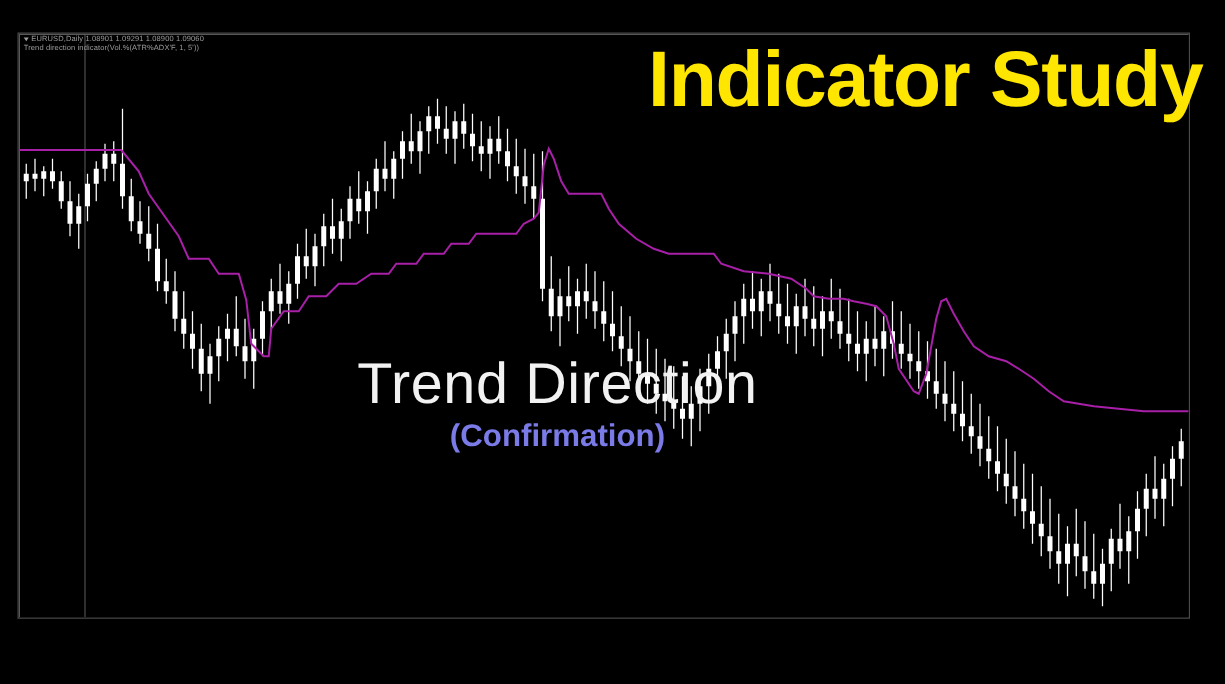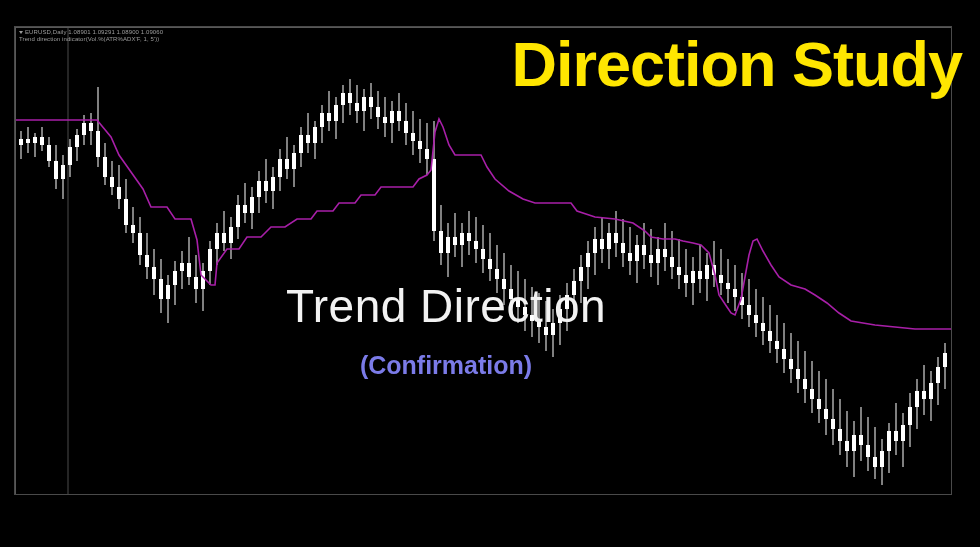--- a/index.html
+++ b/index.html
@@ -123,21 +123,21 @@
     letter-spacing: 0.5px;
     display: block;
   }
   #confirmation-label {
     font-family: "Liberation Sans", sans-serif;
     font-size: 25px;
     font-weight: bold;
     color: #7b7be8;
     line-height: 1.2;
     display: block;
-    margin-top: 20px;
+    margin-top: 4px;
   }
 </style>
 </head>
 <body>
 
 <div id="screen">
 
   <div id="chart-window">
 
     <svg id="chart-svg" viewBox="0 0 936 467" preserveAspectRatio="none" xmlns="http://www.w3.org/2000/svg">
@@ -416,20 +416,20 @@
 
     <div id="chart-header">
       <span class="hdr-line">
         <span class="hdr-arrow"></span><span>EURUSD,Daily  1.08901 1.09291 1.08900 1.09060</span>
       </span>
       <span class="hdr-line">Trend direction indicator(Vol.%(ATR%ADX'F, 1, 5'))</span>
     </div>
 
   </div>
 
-  <div id="title-overlay">Direction Study</div>
+  <div id="title-overlay">Indicator Study</div>
 
   <div id="center-overlay">
     <span id="trend-direction-label">Trend Direction</span>
     <span id="confirmation-label">(Confirmation)</span>
   </div>
 
 </div>
 
 </body></html>

